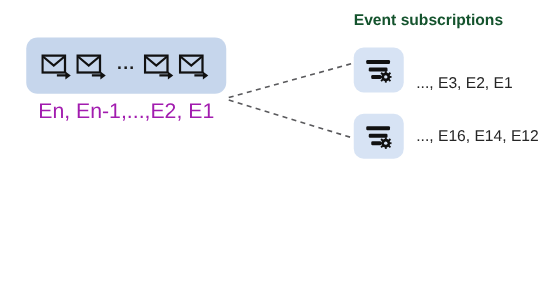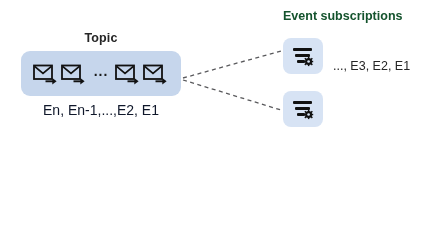--- a/index.html
+++ b/index.html
@@ -69,22 +69,22 @@
     font-size: 14px;
     font-weight: bold;
     color: #1a1a1a;
     line-height: 10px;
     padding: 0 5px 6px 5px;
     letter-spacing: 1px;
     flex: none;
   }
   #topic-caption {
     text-align: center;
-    font-size: 14px;
-    color: #0f172a;
+    font-size: 17px;
+    color: #a21caf;
     line-height: 16px;
     margin-top: 6px;
     white-space: nowrap;
   }
 
   
   #subscriptions-heading {
     position: absolute;
     left: 283px;
     top: 8px;
@@ -132,21 +132,20 @@
 
 <div id="diagram-canvas">
 
   <svg class="svg-layer" viewBox="0 0 441 144">
     <line x1="183" y1="78" x2="281" y2="51" stroke="#59595c" stroke-width="1.3" stroke-dasharray="4 3.5" stroke-linecap="butt"></line>
     <line x1="183" y1="80" x2="281" y2="110" stroke="#59595c" stroke-width="1.3" stroke-dasharray="4 3.5" stroke-linecap="butt"></line>
   </svg>
 
   <div id="topic-group">
 
-    <div id="topic-title">Topic</div>
 
     <div id="topic-box">
 
       <svg class="envelope-icon" viewBox="0 0 26 22">
         <rect x="1" y="2.5" width="18" height="13.5" fill="none" stroke="#111111" stroke-width="1.8"></rect>
         <polyline points="1.6,3.4 10,10.4 18.4,3.4" fill="none" stroke="#111111" stroke-width="1.8" stroke-linejoin="miter"></polyline>
         <path d="M12.5 18.3 H21.2" stroke="#111111" stroke-width="1.9" fill="none"></path>
         <path d="M19.3 15.1 L23.6 18.3 L19.3 21.5 Z" fill="#111111"></path>
       </svg>
 
@@ -216,15 +215,16 @@
           <rect x="13.0" y="15.8" width="2.2" height="1.5"></rect>
           <rect x="20.0" y="15.8" width="2.2" height="1.5"></rect>
           <rect x="13.9" y="12.9" width="1.5" height="2.2" transform="rotate(-45 14.65 14)"></rect>
           <rect x="19.8" y="18.0" width="1.5" height="2.2" transform="rotate(-45 20.55 19.1)"></rect>
           <rect x="19.8" y="12.9" width="1.5" height="2.2" transform="rotate(45 20.55 14)"></rect>
           <rect x="13.9" y="18.0" width="1.5" height="2.2" transform="rotate(45 14.65 19.1)"></rect>
         </g>
         <circle cx="17.6" cy="16.5" r="1.35" fill="#d7e3f4"></circle>
       </svg>
     </div>
+    <div class="subscription-label">..., E16, E14, E12</div>
   </div>
 
 </div>
 
 </body></html>

